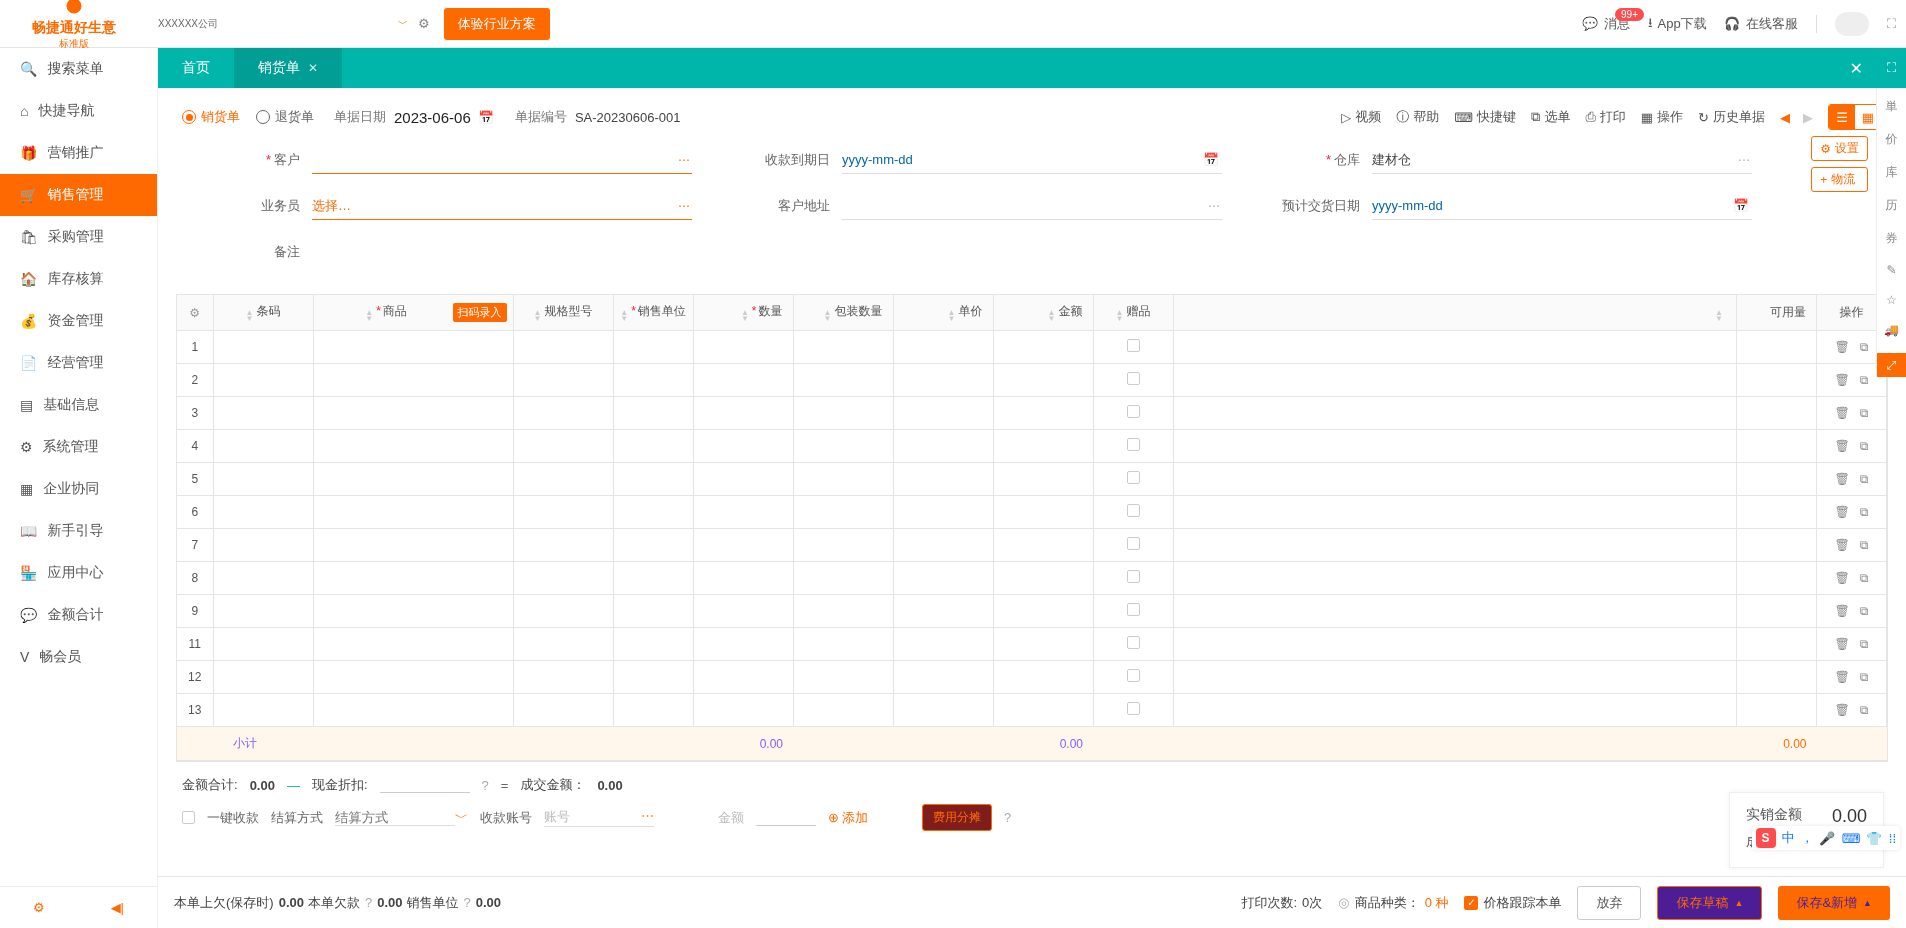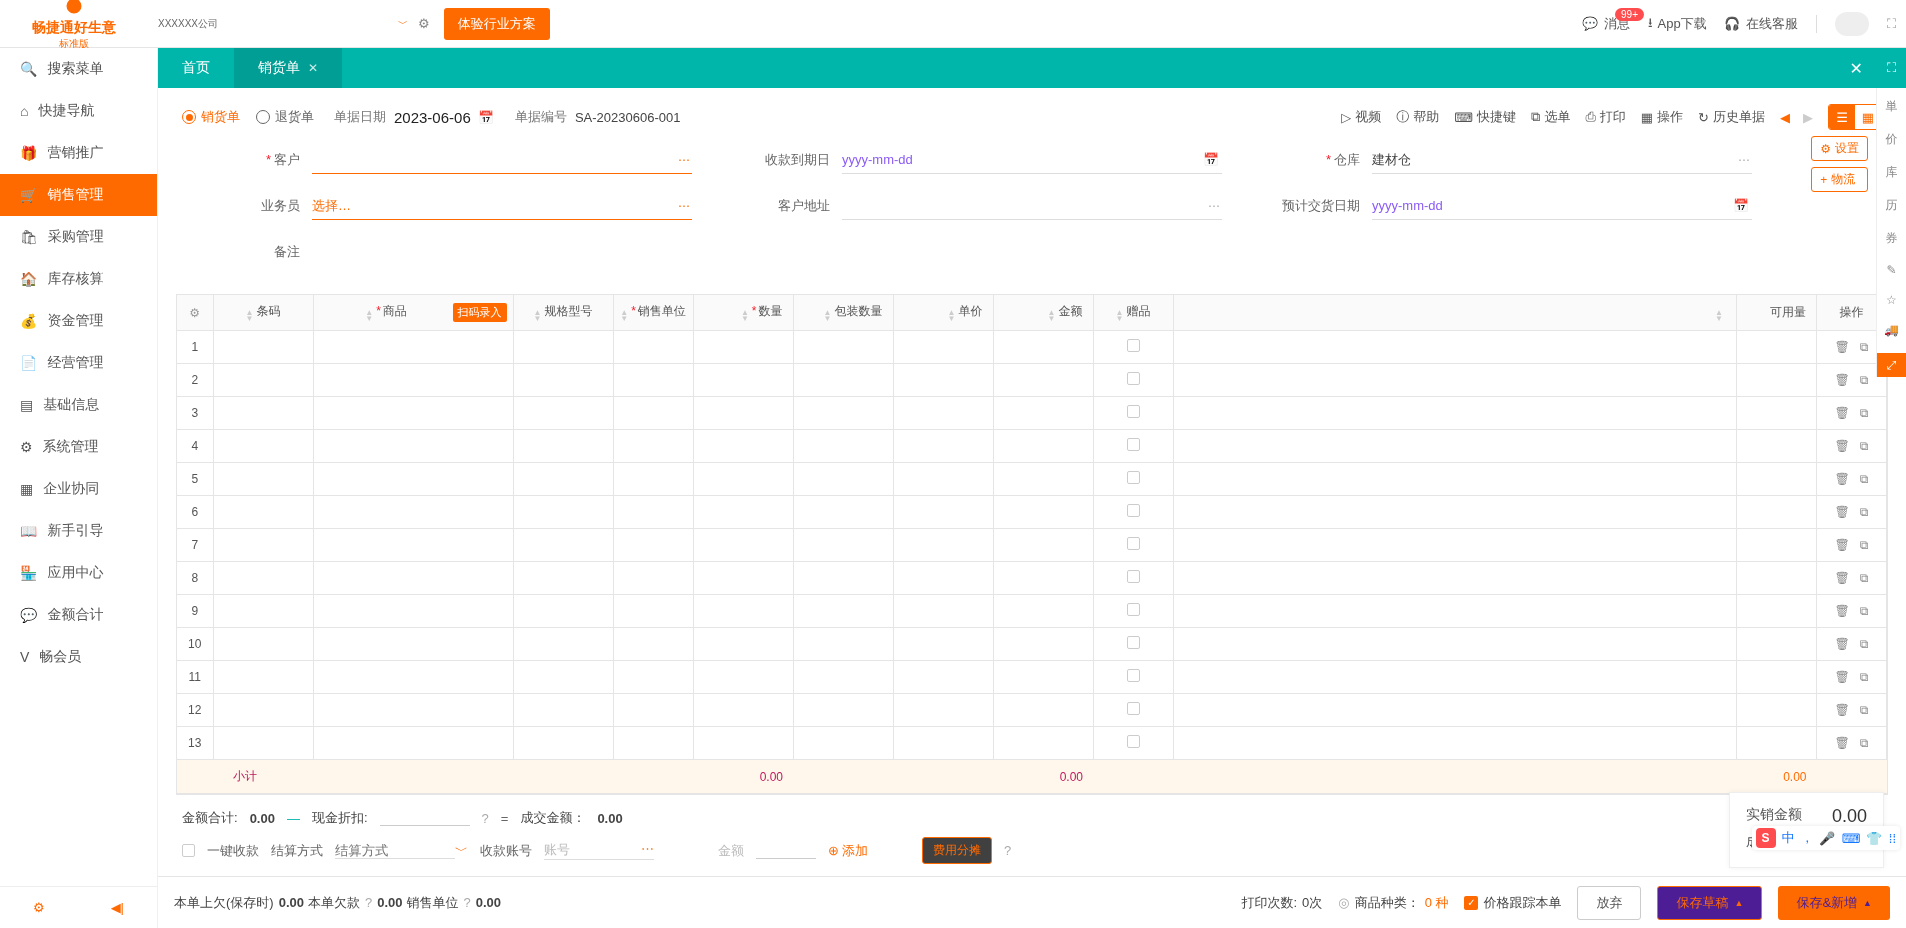--- a/index.html
+++ b/index.html
@@ -59,49 +59,49 @@
   .view-toggle span.on{background:var(--primary);color:#fff}
 
   
   .form{padding:10px 30px}
   .form-row{display:flex;gap:40px;margin-bottom:18px}
   .form-field{display:flex;align-items:center;flex:1}
   .form-field label{width:110px;text-align:right;padding-right:12px;color:#666;font-size:13px}
   .form-field .req{color:#f5222d;margin-right:3px}
   .form-input{flex:1;position:relative;height:28px;display:flex;align-items:center;border-bottom:1px solid #ddd;color:#444}
   .form-input.req-line{border-bottom:1px solid var(--primary)}
-  .form-input .ph{color:#8b5cf6}
+  .form-input .ph{color:#0369a1}
   .form-input .more{position:absolute;right:2px;color:var(--primary);font-size:12px;cursor:pointer}
   .form-input .more.grey{color:#aaa}
   .form-input .cal{position:absolute;right:2px;color:var(--primary)}
   .side-btns{position:absolute;right:24px;top:0;display:flex;flex-direction:column;gap:6px}
   .outline-btn{border:1px solid var(--primary);color:var(--primary);background:#fff;border-radius:3px;padding:3px 8px;display:flex;align-items:center;gap:4px;cursor:pointer;font-size:12px}
   .form-wrap{position:relative}
 
   
   .tbl-wrap{border:1px solid var(--border);margin:0 4px}
   .tbl{width:100%;border-collapse:collapse;table-layout:fixed}
   .tbl th,.tbl td{border-right:1px solid var(--border);border-bottom:1px solid var(--border);padding:8px 6px;font-size:12px;color:#555;text-align:center;overflow:hidden;white-space:nowrap;text-overflow:ellipsis}
   .tbl th{background:var(--bg-light);font-weight:normal;position:relative}
   .tbl th .sort{color:#ccc;font-size:8px;line-height:6px;display:inline-flex;flex-direction:column;margin-right:3px}
   .tbl th .star{color:#f5222d;margin-right:2px}
   .tbl th.right, .tbl td.right{text-align:right;padding-right:10px}
   .scan-tag{background:var(--primary);color:#fff;font-size:11px;padding:2px 5px;border-radius:2px;float:right}
   .tbl td .ck{width:13px;height:13px;border:1px solid #ccc;border-radius:2px;display:inline-block}
   .tbl .num-col{width:36px}
   .subtotal{background:var(--bg-warn)}
-  .subtotal td{border-right:none;color:#be185d}
+  .subtotal td{border-right:none;color:#8b5cf6}
   .tbl .act-ic{display:flex;align-items:center;justify-content:center;gap:10px;color:#888;cursor:pointer}
 
   
   .summary{padding:14px 10px 6px;display:flex;align-items:center;gap:12px;color:#444;font-size:13px;flex-wrap:wrap}
   .under-in{width:90px;border:none;border-bottom:1px solid #ccc;text-align:center}
   .help-ic{color:#aaa;cursor:pointer}
   .add-link{color:var(--primary);cursor:pointer;display:flex;align-items:center;gap:3px}
-  .expense-btn{border:1px solid var(--primary);color:var(--primary);background:#404040;padding:4px 10px;border-radius:3px;cursor:pointer;font-size:12px}
+  .expense-btn{border:1px solid var(--primary);color:var(--primary);background:#7f1d1d;padding:4px 10px;border-radius:3px;cursor:pointer;font-size:12px}
   .pay-row{padding:4px 10px 14px;display:flex;align-items:center;gap:12px;color:#666;font-size:13px}
   .pay-row .cb{width:13px;height:13px;border:1px solid #ccc;border-radius:2px;display:inline-block}
   .settle-sel{color:#bbb;border:none;border-bottom:1px solid #ddd;width:120px;background:#fff}
   .settle-sel-wrap{display:flex;align-items:center;color:var(--primary)}
   .acct{color:#bbb;border-bottom:1px solid #ddd;width:110px;display:inline-block}
   .amt-lbl{color:#bbb}
 
   
   .footer{height:52px;border-top:1px solid var(--border);display:flex;align-items:center;padding:0 16px;gap:4px;font-size:13px;color:#444;flex-shrink:0}
   .footer .stat{display:flex;align-items:center;gap:5px}
@@ -586,40 +586,20 @@
                 <td></td>
                 <td class="right"></td>
                 <td>
                   <div class="act-ic">
                     <span>🗑</span>
                     <span>⧉</span>
                   </div>
                 </td>
               </tr>
               <tr>
-                <td class="num-col">10</td>
-                <td></td>
-                <td></td>
-                <td></td>
-                <td></td>
-                <td class="right"></td>
-                <td class="right"></td>
-                <td class="right"></td>
-                <td class="right"></td>
-                <td><span class="ck"></span></td>
-                <td></td>
-                <td class="right"></td>
-                <td>
-                  <div class="act-ic">
-                    <span>🗑</span>
-                    <span>⧉</span>
-                  </div>
-                </td>
-              </tr>
-              <tr>
                 <td class="num-col">11</td>
                 <td></td>
                 <td></td>
                 <td></td>
                 <td></td>
                 <td class="right"></td>
                 <td class="right"></td>
                 <td class="right"></td>
                 <td class="right"></td>
                 <td><span class="ck"></span></td>

